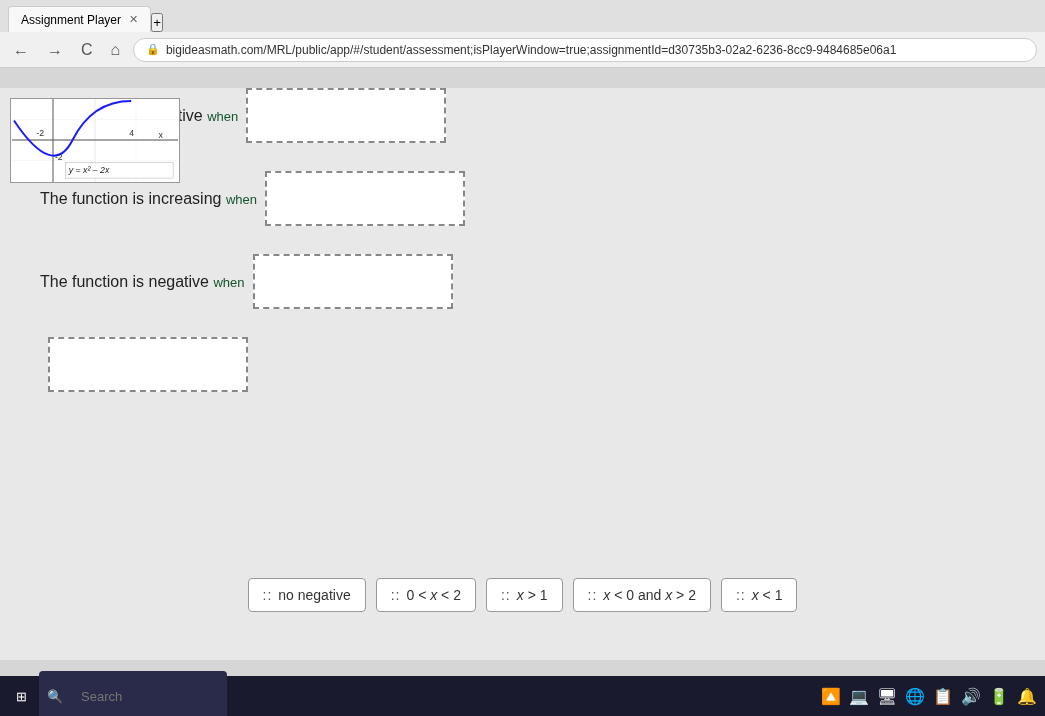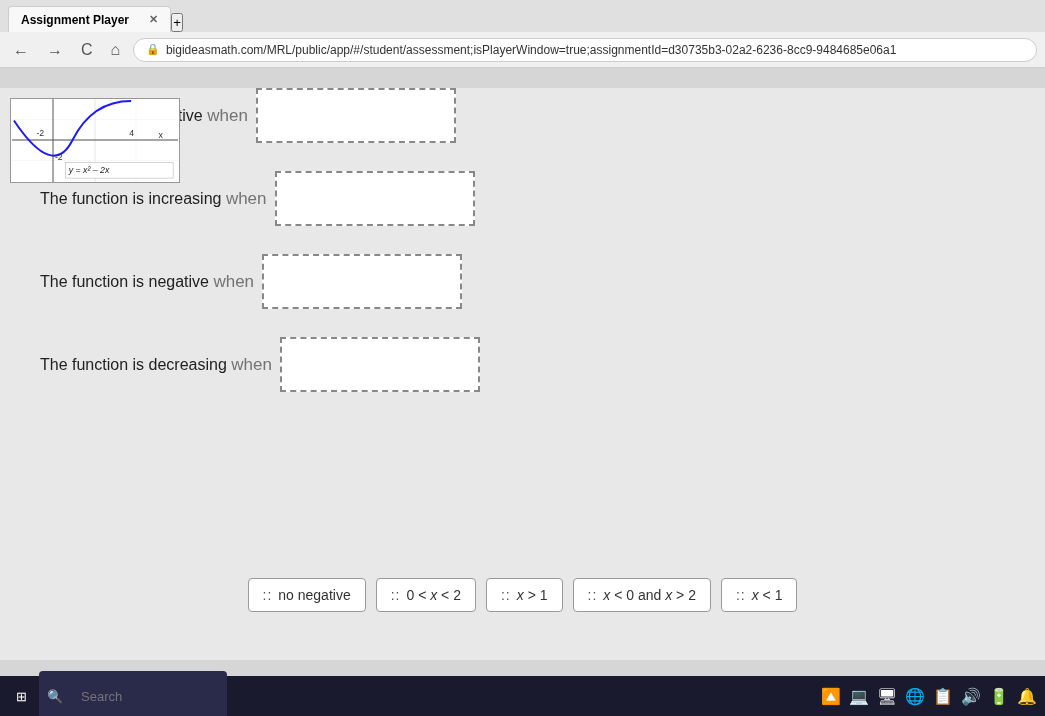--- a/index.html
+++ b/index.html
@@ -20,23 +20,22 @@
     }
     .tab {
       background: #f8f8f8;
       border: 1px solid #ccc;
       border-bottom: none;
       border-radius: 4px 4px 0 0;
       padding: 4px 12px;
       font-size: 12px;
       display: flex;
       align-items: center;
-      gap: 20px;
+      gap: 8px;
       height: 26px;
-      font-weight: bold;
     }
     .tab .close-btn {
       font-size: 11px;
       color: #666;
       cursor: pointer;
     }
     .address-bar-row {
       background: #f0f0f0;
       height: 36px;
       display: flex;
@@ -103,22 +102,22 @@
       margin-bottom: 28px;
       gap: 0;
     }
 
     .fill-in-label {
       font-size: 16px;
       color: #222;
       white-space: nowrap;
     }
     .fill-in-label .when-text {
-      font-size: 17px;
-      color: #737373;
+      font-size: 13px;
+      color: #14532d;
     }
 
     .drop-box {
       width: 200px;
       height: 55px;
       border: 2px dashed #888;
       margin-left: 8px;
       background: white;
       flex-shrink: 0;
     }
@@ -262,23 +261,20 @@
     </div>
 
     <div class="fill-in-row" style="margin-top: 14px;">
       <span class="fill-in-label">
         The function is negative <span class="when-text">when</span>
       </span>
       <div class="drop-box"></div>
     </div>
 
     <div class="fill-in-row" style="margin-top: 14px;">
-      <span class="fill-in-label">
-        The function is decreasing <span class="when-text">when</span>
-      </span>
       <div class="drop-box"></div>
     </div>
 
   </div>
 
   <div class="answer-chips-area">
     <div class="chip">
       <span class="dots">::</span>
       <span>no negative</span>
     </div>

